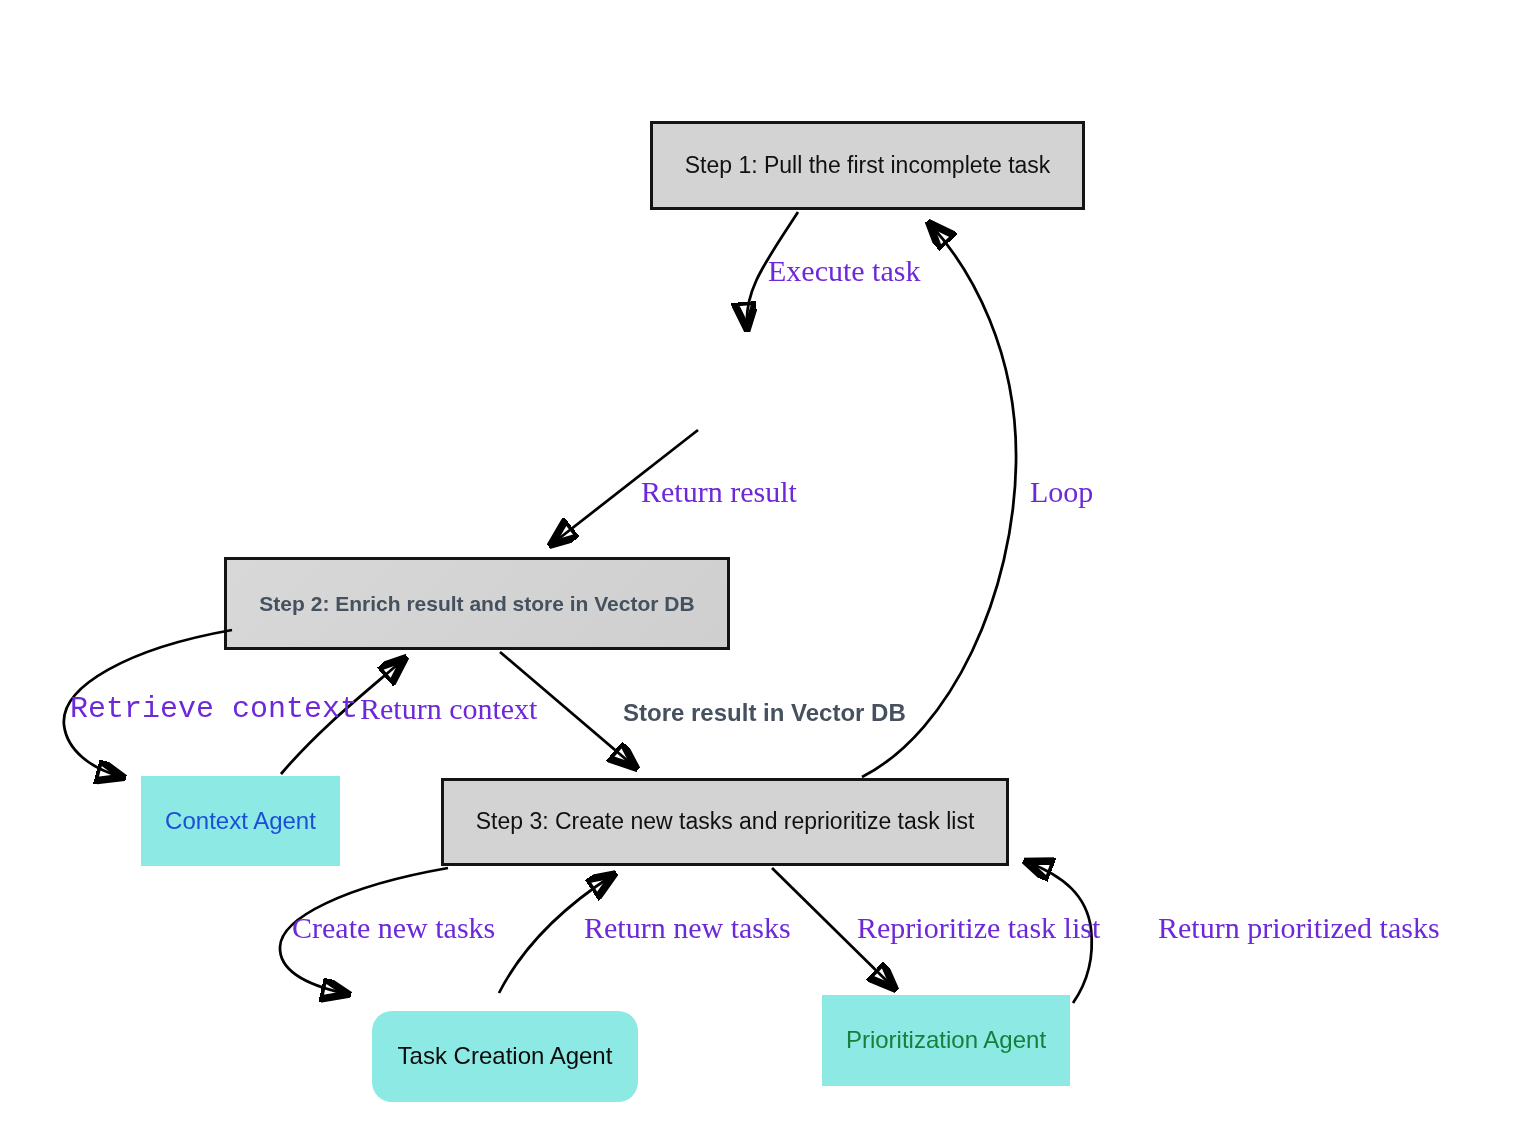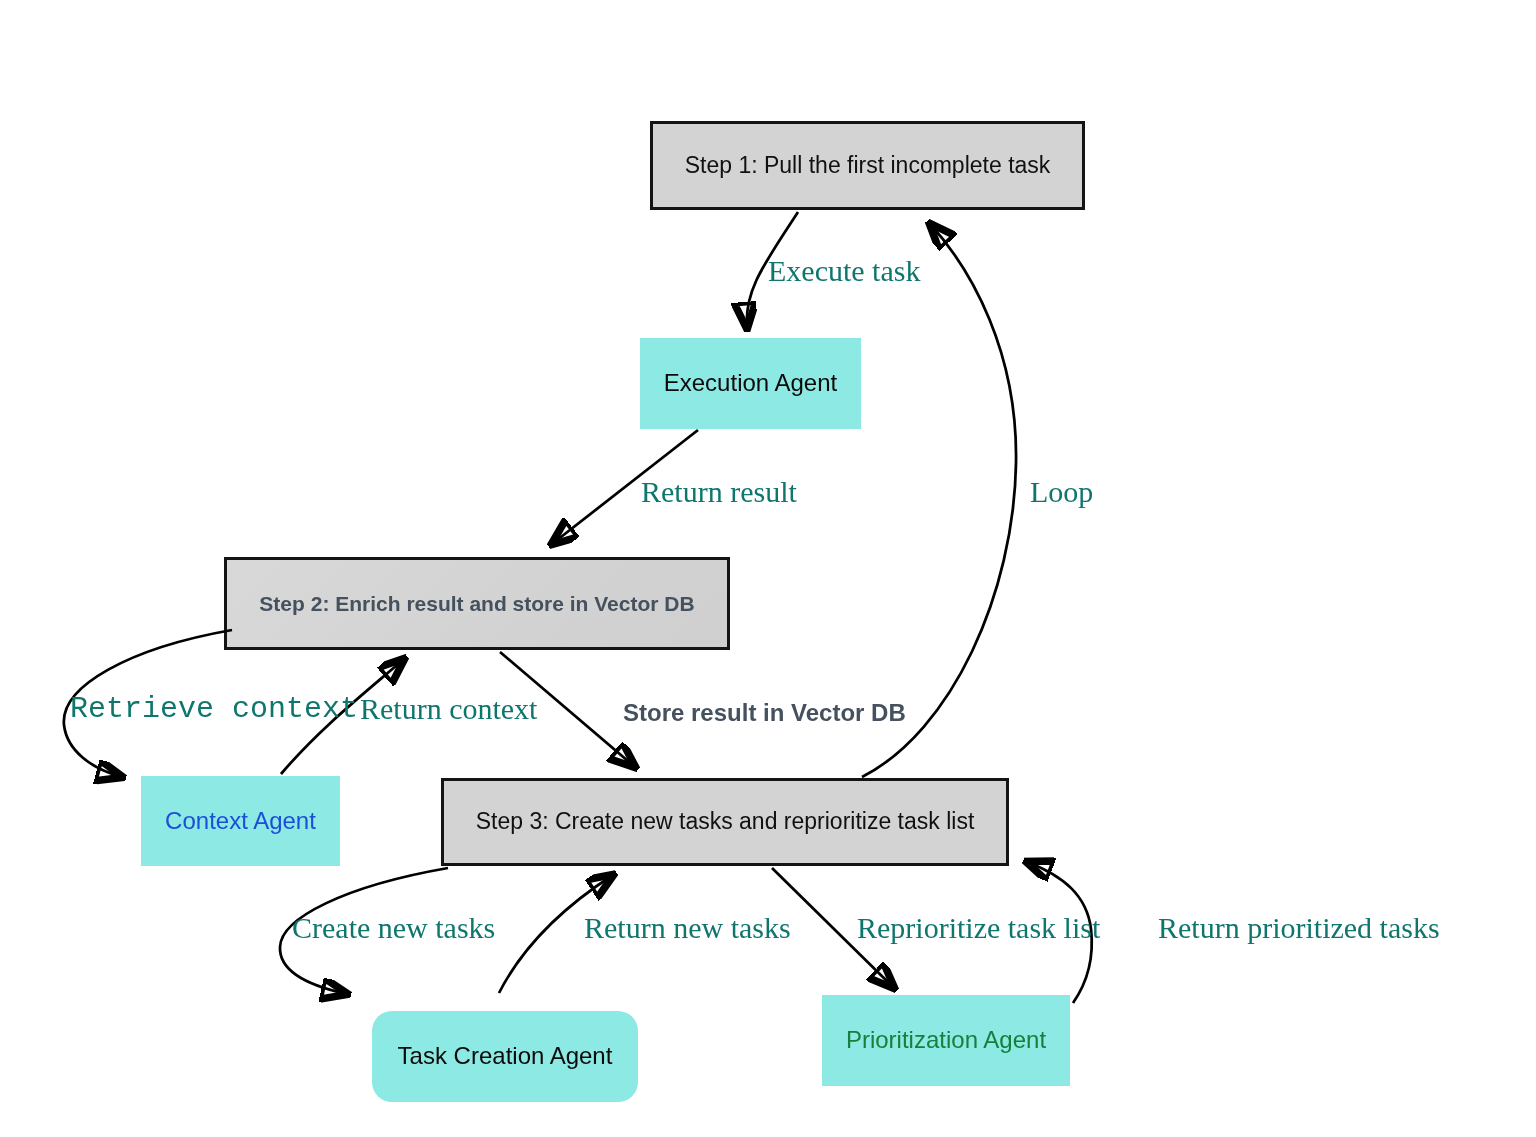--- a/index.html
+++ b/index.html
@@ -26,21 +26,21 @@
     background:linear-gradient(135deg,#d8d8d8,#cfcfcf);
   }
   .agent{
     background:#8de9e3;
     color:#0b0b0b;
     font-size:24px;
   }
   .edge-label{
     position:absolute;white-space:nowrap;
     font-family:"Liberation Serif",serif;
-    font-size:30px;color:#0f766e;
+    font-size:30px;color:#6d28d9;
   }
   .edge-label.bold-slate{
     font-family:"Liberation Sans",sans-serif;
     font-weight:bold;font-size:24px;color:#45515e;
   }
   
   #n-step1{left:650px;top:93px;width:435px;height:89px;}
   #n-exec {left:640px;top:310px;width:221px;height:91px;}
   #n-step2{left:224px;top:529px;width:506px;height:93px;}
   #n-ctx  {left:141px;top:748px;width:199px;height:90px;}
@@ -61,21 +61,20 @@
   svg.edges{position:absolute;left:0;top:0;pointer-events:none;}
   svg.edges path{fill:none;stroke:#000000;stroke-width:2.75;}
 </style>
 </head>
 <body style="background: rgb(255, 255, 255);">
 
 <div id="canvas">
 
   <div id="n-step1" class="node step" style="background: rgb(211, 211, 211); color: rgb(17, 17, 17); border-color: rgb(20, 20, 20);">Step 1: Pull the first incomplete task</div>
 
-  <div id="n-exec" class="node agent" style="background: rgb(141, 233, 227); color: rgb(11, 11, 11);">Execution Agent</div>
 
   <div id="n-step2" class="node step step2" style="border-color: rgb(20, 20, 20); color: rgb(69, 81, 94);">Step 2: Enrich result and store in Vector DB</div>
 
   <div id="n-ctx" class="node agent" style="background: rgb(141, 233, 227); color: #1d4ed8;">Context Agent</div>
 
   <div id="n-step3" class="node step" style="background: rgb(211, 211, 211); color: rgb(17, 17, 17); border-color: rgb(20, 20, 20);">Step 3: Create new tasks and reprioritize task list</div>
 
   <div id="n-task" class="node agent" style="background: rgb(141, 233, 227); color: rgb(11, 11, 11);">Task Creation Agent</div>
 
   <div id="n-prio" class="node agent" style="background: rgb(141, 233, 227); color: #15803d;">Prioritization Agent</div>

